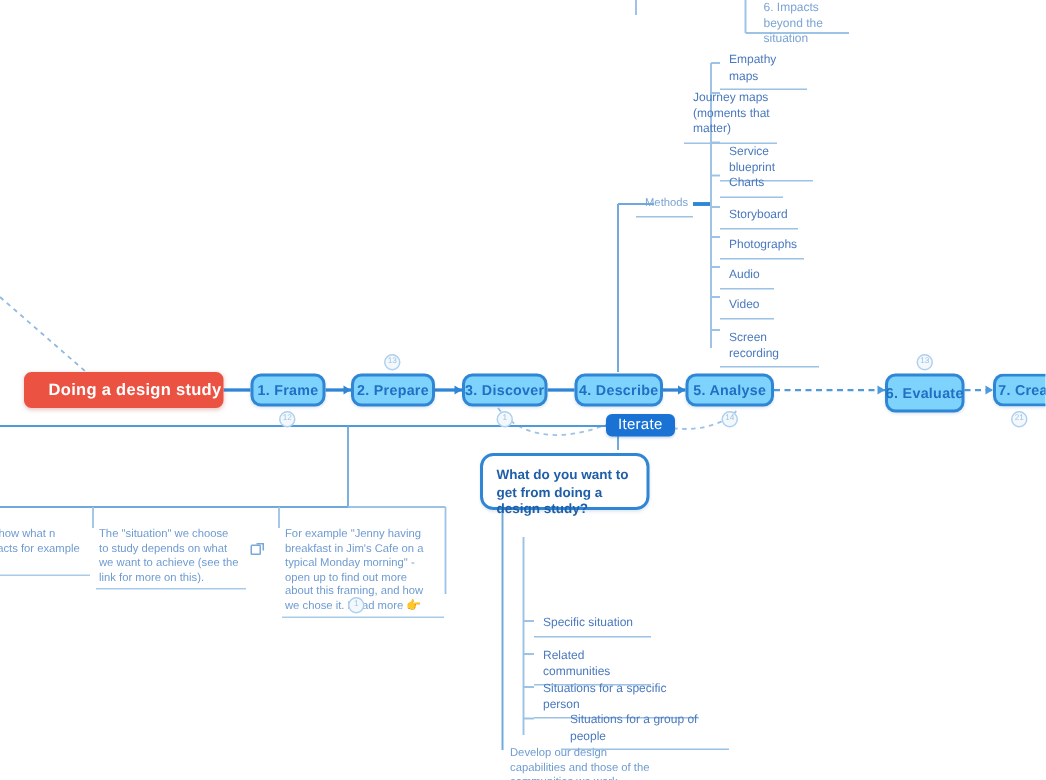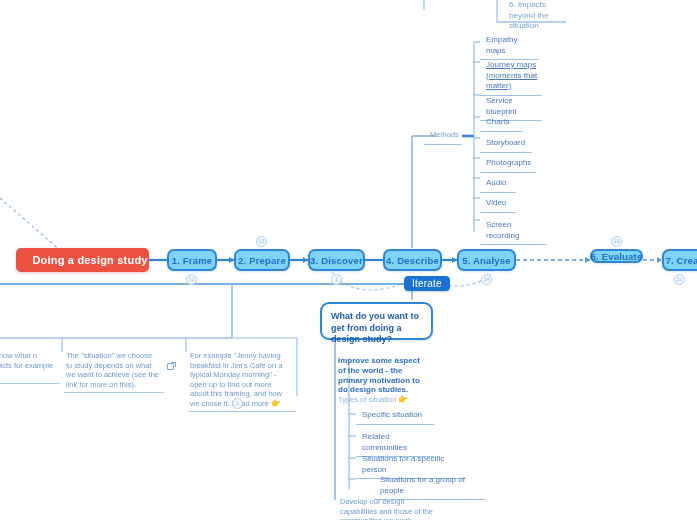--- a/index.html
+++ b/index.html
@@ -187,37 +187,37 @@
     <line x1="349" y1="436" x2="356" y2="436" stroke="#9cc2e6" stroke-width="1.3"></line>
     <line x1="349" y1="458" x2="356" y2="458" stroke="#9cc2e6" stroke-width="1.3"></line>
     <line x1="349" y1="479" x2="356" y2="479" stroke="#9cc2e6" stroke-width="1.3"></line>
   </svg>
 
   <div class="leaf pale noline" style="left:503px;top:-2px;width:62px;">6. Impacts beyond the situation</div>
 
   <div class="leaf pale noline" style="left:424px;top:128px;width:38px;font-size:7.5px;border-bottom:1.3px solid #9cc2e6;">Methods</div>
 
   <div class="leaf" style="left:480px;top:33px;width:58px;">Empathy maps</div>
-  <div class="leaf" style="left:480px;top:58px;width:62px;text-decoration:underline;">Journey maps (moments that matter)</div>
+  <div class="leaf" style="left:456px;top:58px;width:62px;">Journey maps (moments that matter)</div>
   <div class="leaf" style="left:480px;top:94px;width:62px;">Service blueprint</div>
   <div class="leaf" style="left:480px;top:115px;width:42px;">Charts</div>
   <div class="leaf" style="left:480px;top:136px;width:52px;">Storyboard</div>
   <div class="leaf" style="left:480px;top:156px;width:56px;">Photographs</div>
   <div class="leaf" style="left:480px;top:176px;width:36px;">Audio</div>
   <div class="leaf" style="left:480px;top:196px;width:36px;">Video</div>
   <div class="leaf" style="left:480px;top:218px;width:66px;">Screen recording</div>
 
   <div class="node root" style="left:16px;top:248px;width:133px;height:24px;">Doing a design study</div>
 
   <div class="node" style="left:167px;top:249px;width:50px;height:22px;">1. Frame</div>
   <div class="node" style="left:234px;top:249px;width:56px;height:22px;">2. Prepare</div>
   <div class="node" style="left:308px;top:249px;width:57px;height:22px;">3. Discover</div>
   <div class="node" style="left:383px;top:249px;width:59px;height:22px;">4. Describe</div>
   <div class="node" style="left:457px;top:249px;width:59px;height:22px;text-align:right;">5. Analyse</div>
-  <div class="node" style="left:590px;top:249px;width:53px;height:14px;">6. Evaluate</div>
+  <div class="node" style="left:590px;top:249px;width:53px;height:26px;">6. Evaluate</div>
   <div class="node clipped" style="left:662px;top:249px;width:40px;height:22px;">7. Crea</div>
 
   <div class="pill" style="left:404px;top:276px;height:15px;">Iterate</div>
 
   <div class="badge" style="left:186px;top:274px;">12</div>
   <div class="badge" style="left:256px;top:236px;">13</div>
   <div class="badge" style="left:331px;top:274px;">1</div>
   <div class="badge" style="left:481px;top:274px;">14</div>
   <div class="badge" style="left:611px;top:236px;">13</div>
   <div class="badge" style="left:674px;top:274px;">21</div>
@@ -229,25 +229,20 @@
   <div class="extlink" style="left:167px;top:363px;"></div>
 
   <div class="para lined" style="left:188px;top:350px;width:108px;">
     <span>For example "Jenny having breakfast in Jim's Cafe on a typical Monday morning" - open up to find out more about this framing, and how we chose it. Read more</span>
     <span class="pointer">👉</span>
   </div>
   <div class="badge" style="left:232px;top:398px;">1</div>
 
   <div class="callout" style="left:320px;top:302px;width:113px;height:38px;">What do you want to get from doing a design study?</div>
 
-  <div class="para" style="left:336px;top:355px;width:92px;">
-    <span class="strong">Improve some aspect of the world - the primary motivation to do design studies.</span>
-    <span class="muted">Types of situation</span>
-    <span class="pointer">👉</span>
-  </div>
 
   <div class="leaf" style="left:356px;top:408px;width:78px;">Specific situation</div>
   <div class="leaf" style="left:356px;top:430px;width:78px;">Related communities</div>
   <div class="leaf" style="left:356px;top:452px;width:110px;">Situations for a specific person</div>
   <div class="leaf" style="left:356px;top:473px;width:112px;margin-left:18px;">Situations for a group of people</div>
 
   <div class="para" style="left:338px;top:496px;width:100px;">Develop our design capabilities and those of the communities we work</div>
 
 </div>
 

